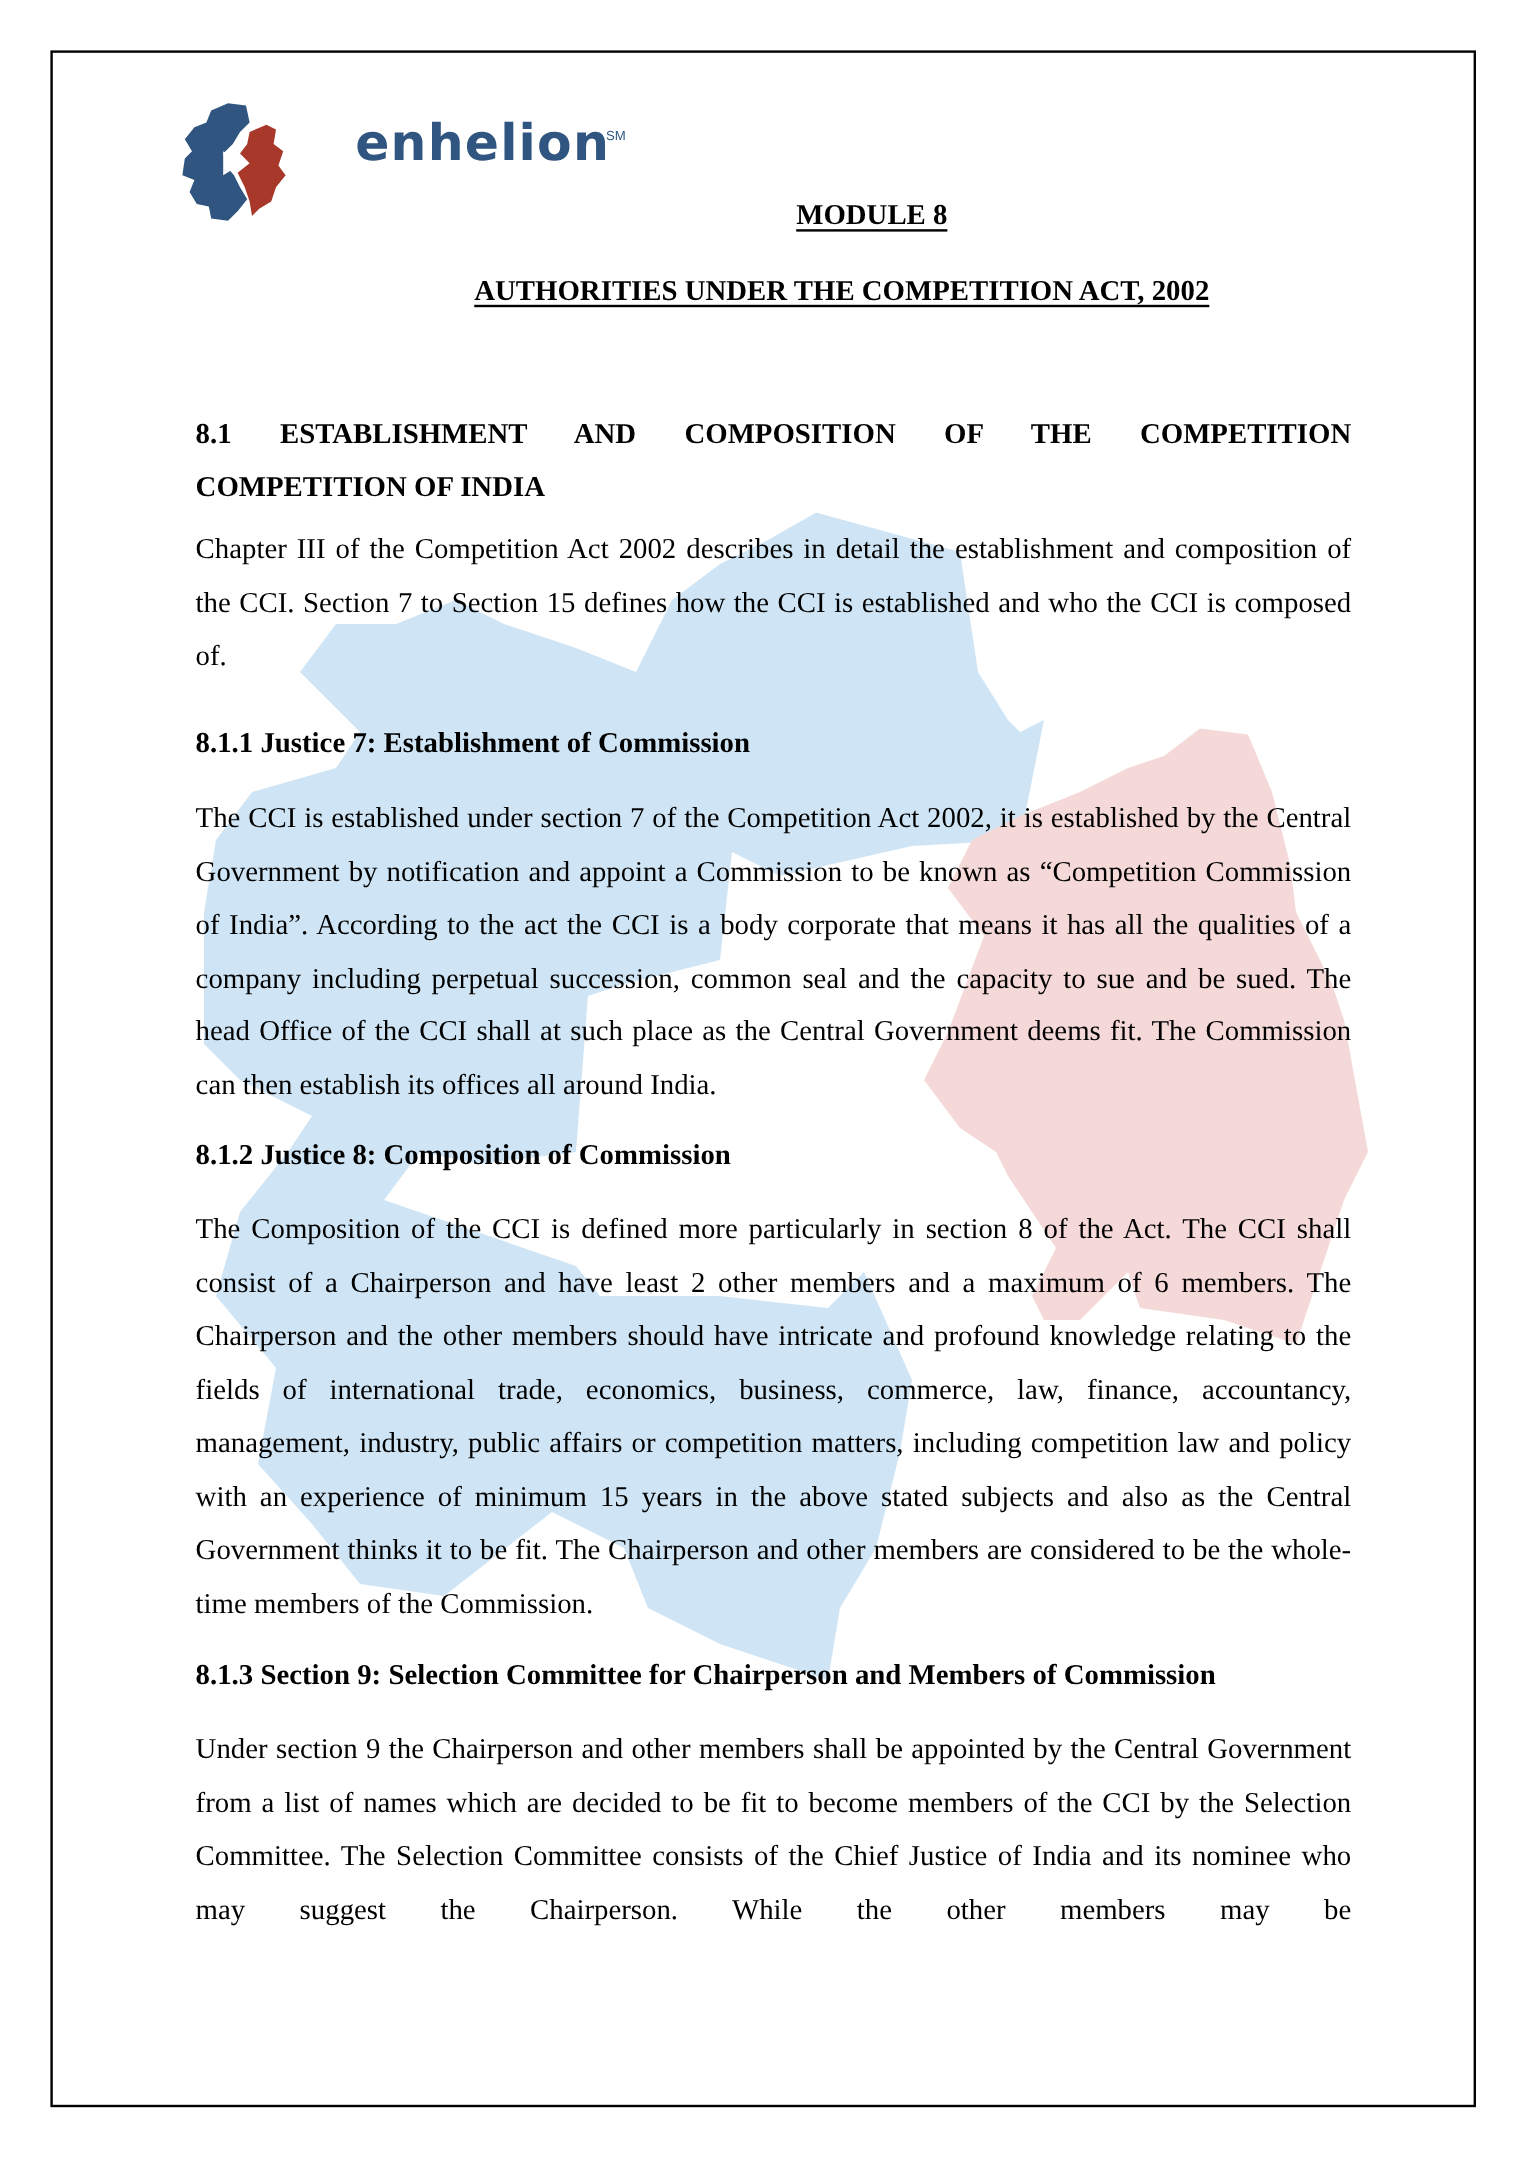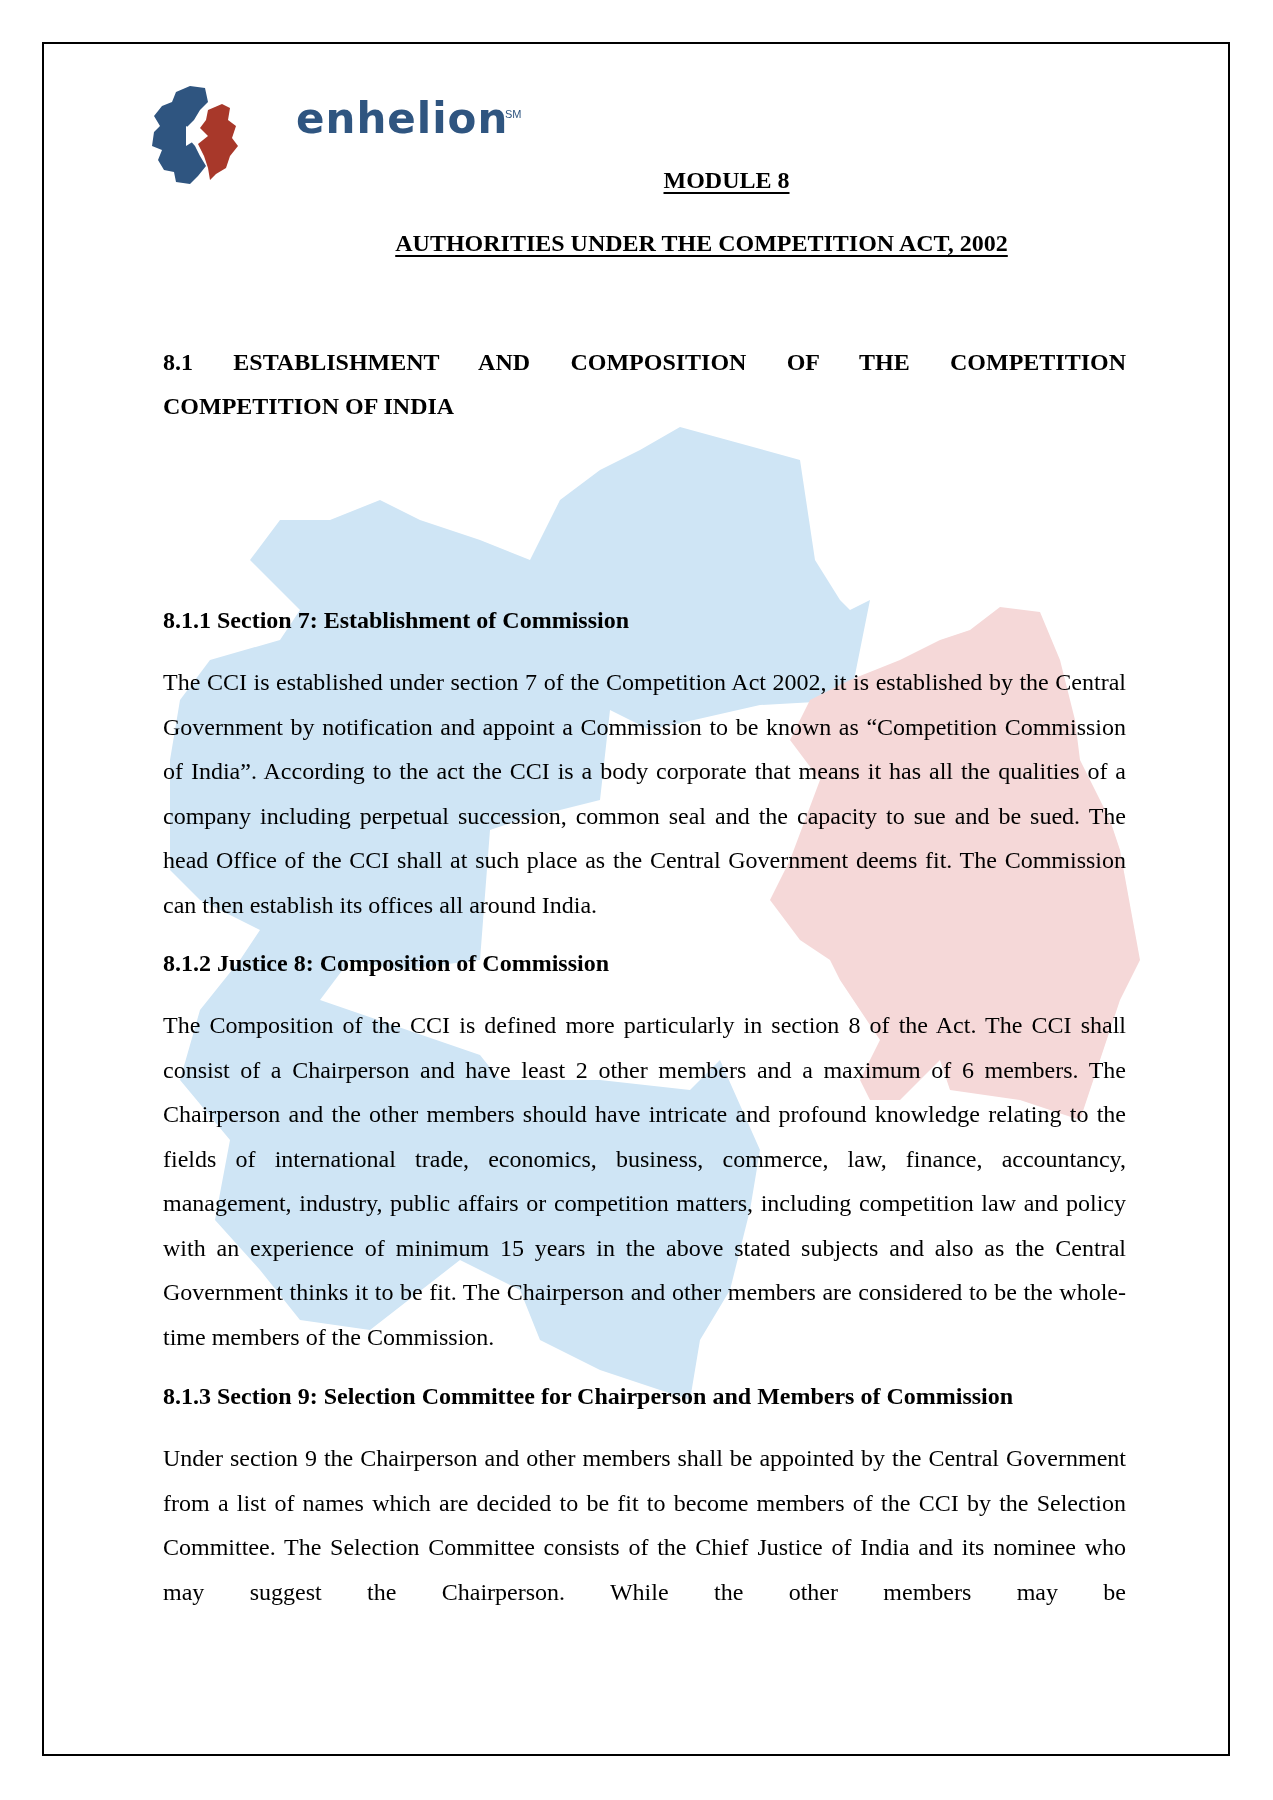--- a/index.html
+++ b/index.html
@@ -35,24 +35,25 @@
 </div>
 
 <div class="title" style="top:168px; left:90px;">MODULE 8</div>
 <div class="title" style="top:231px; left:65px;">AUTHORITIES UNDER THE COMPETITION ACT, 2002</div>
 
 <div class="content" style="top:340px;">
   <div class="h">
     <span class="first" style="display:block; text-align:justify; text-align-last:justify;">8.1 ESTABLISHMENT AND COMPOSITION OF THE COMPETITION</span>
     <span style="display:block;">COMPETITION OF INDIA</span>
   </div>
+  <p class="body" style="margin-top:8px;">Chapter III of the Competition Act 2002 describes in detail the establishment and composition of the CCI. Section 7 to Section 15 defines how the CCI is established and who the CCI is composed of.</p>
 </div>
 
 <div class="content" style="top:598px;">
-  <div class="h">8.1.1 Section 7: Establishment of Commission</div>
+  <div class="h">8.1.1 Justice 7: Establishment of Commission</div>
   <p class="body" style="margin-top:18px;">The CCI is established under section 7 of the Competition Act 2002, it is established by the Central Government by notification and appoint a Commission to be known as “Competition Commission of India”. According to the act the CCI is a body corporate that means it has all the qualities of a company including perpetual succession, common seal and the capacity to sue and be sued. The head Office of the CCI shall at such place as the Central Government deems fit. The Commission can then establish its offices all around India.</p>
 </div>
 
 <div class="content" style="top:941px;">
   <div class="h">8.1.2 Justice 8: Composition of Commission</div>
   <p class="body" style="margin-top:18px;">The Composition of the CCI is defined more particularly in section 8 of the Act. The CCI shall consist of a Chairperson and have least 2 other members and a maximum of 6 members. The Chairperson and the other members should have intricate and profound knowledge relating to the fields of international trade, economics, business, commerce, law, finance, accountancy, management, industry, public affairs or competition matters, including competition law and policy with an experience of minimum 15 years in the above stated subjects and also as the Central Government thinks it to be fit. The Chairperson and other members are considered to be the whole-time members of the Commission.</p>
 </div>
 
 <div class="content" style="top:1374px;">
   <div class="h">8.1.3 Section 9: Selection Committee for Chairperson and Members of Commission</div>

